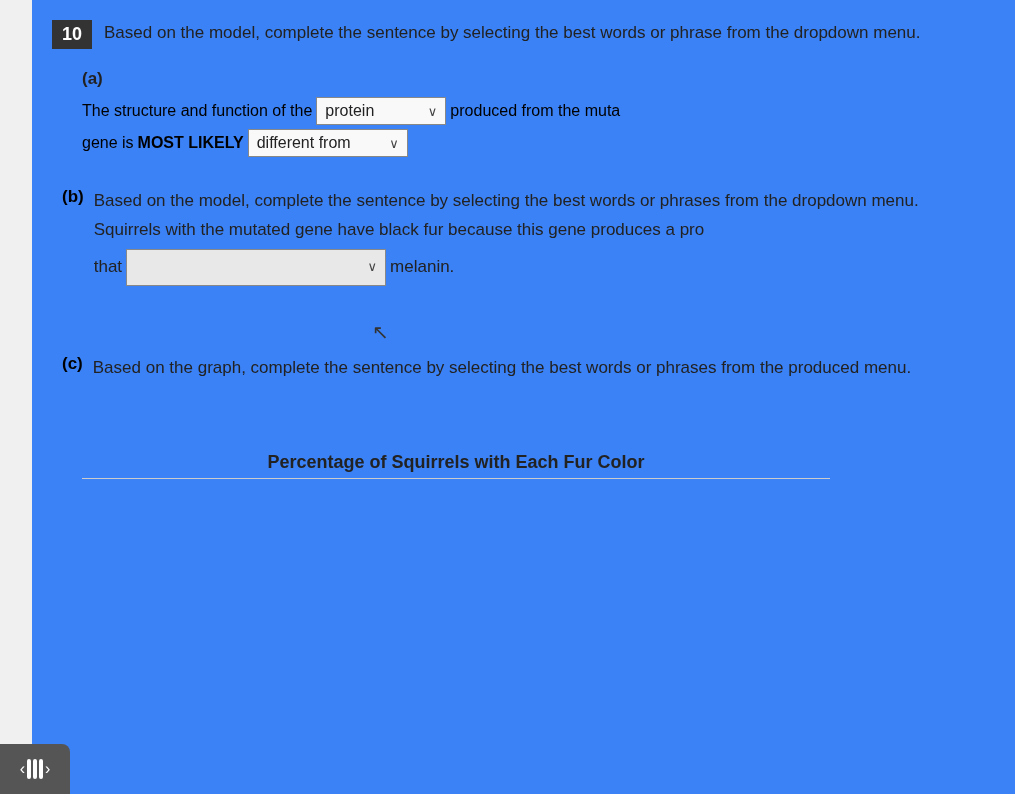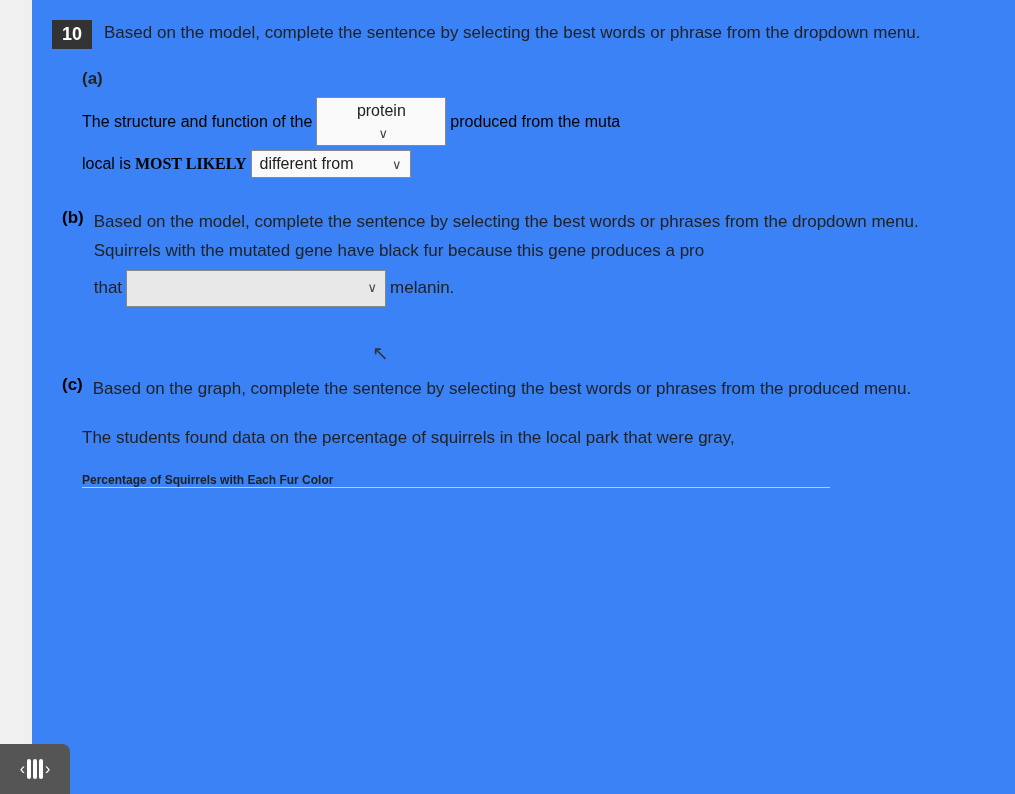--- a/index.html
+++ b/index.html
@@ -72,42 +72,40 @@
       color: #222222;
       cursor: pointer;
       vertical-align: middle;
       min-width: 120px;
       justify-content: space-between;
       gap: 6px;
     }
 
     .dropdown-select.protein-dropdown {
       min-width: 130px;
-      flex-direction: column;
     }
 
     .dropdown-select.different-from-dropdown {
       min-width: 160px;
       gap: 22px;
     }
 
     .dropdown-select.empty-dropdown {
       min-width: 260px;
       background-color: #e8e8e8;
     }
 
     .chevron {
       font-size: 13px;
       color: #444444;
       margin-left: 4px;
     }
 
     .bold-text {
       font-weight: bold;
-      font-family: Liberation Serif, serif;
     }
 
     .part-b-content {
       display: flex;
       align-items: flex-start;
       gap: 10px;
     }
 
     .part-b-label {
       font-weight: bold;
@@ -170,25 +168,27 @@
 
     .bottom-nav-label {
       color: white;
       font-size: 20px;
       display: flex;
       align-items: center;
       gap: 2px;
     }
 
     .graph-title {
-      font-size: 12px;
-      font-weight: bold;
-      color: #222222;
+      font-size: 18px;
+      font-weight: bold;
+      color: #222222;
+      text-align: center;
       margin-top: 10px;
       border-bottom: 1px solid #ccc;
+      padding-bottom: 5px;
       width: 80%;
     }
 
     .sentence-line {
       display: flex;
       align-items: center;
       flex-wrap: wrap;
       gap: 4px;
       margin-bottom: 4px;
     }
@@ -209,21 +209,21 @@
     <div class="sentence-line">
       <span>The structure and function of the</span>
       <div class="dropdown-select protein-dropdown">
         <span>protein</span>
         <span class="chevron">∨</span>
       </div>
       <span>produced from the muta</span>
     </div>
 
     <div class="sentence-line">
-      <span>local is</span>
+      <span>gene is</span>
       <span class="bold-text">MOST LIKELY</span>
       <div class="dropdown-select different-from-dropdown">
         <span>different from</span>
         <span class="chevron">∨</span>
       </div>
     </div>
 
   </div>
 
   <div class="part-b-content" style="margin-left: 10px; margin-bottom: 30px;">
@@ -247,21 +247,21 @@
   <div style="margin-left: 320px; margin-bottom: 10px; font-size: 20px; color: #333;">↖</div>
 
   <div class="part-c-content" style="margin-left: 10px; margin-bottom: 20px;">
     <span class="part-c-label">(c)</span>
     <div class="part-c-text-block">
       <div>Based on the graph, complete the sentence by selecting the best words or phrases from the produced menu.</div>
     </div>
   </div>
 
   <div class="note-block" style="margin-left: 30px;">
-    <span>The students found data on the percentage of squirrels in the local park that were gray,</span><br>
+    <br>
   </div>
 
   <div style="margin-left: 30px; margin-top: 20px;">
     <div class="graph-title">
       <span>Percentage of Squirrels with Each Fur Color</span>
     </div>
   </div>
 
 </div>
 

